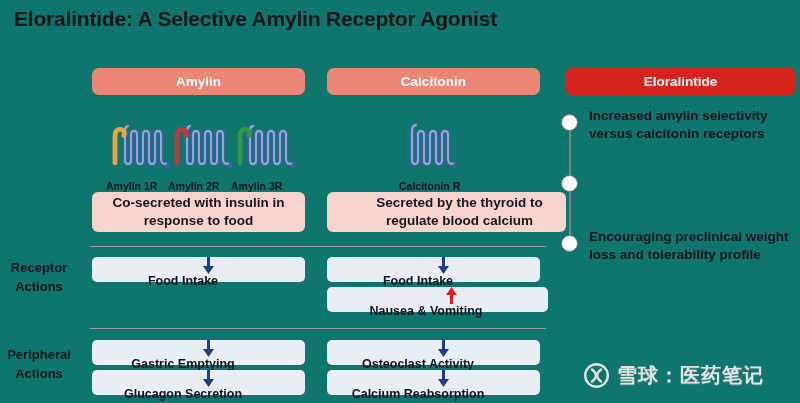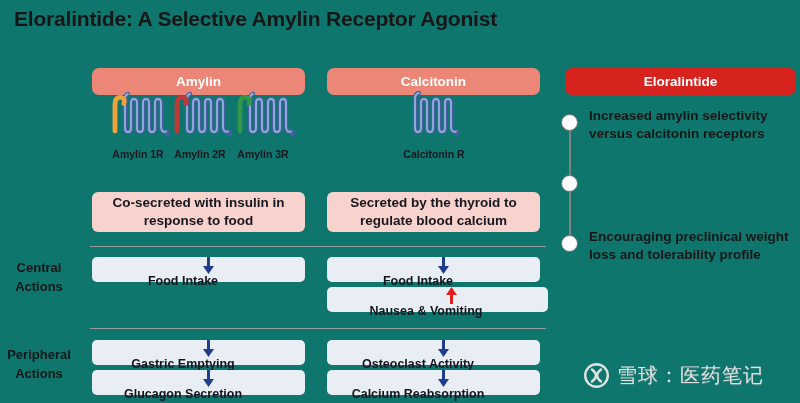--- a/index.html
+++ b/index.html
@@ -6,31 +6,31 @@
   .canvas{position:relative;width:800px;height:403px;background:#0f766e;overflow:hidden;
           font-family:"Liberation Sans",sans-serif;color:#1a1a1a;}
   .title{position:absolute;left:14px;top:7px;font-size:21px;font-weight:bold;
          color:#161616;letter-spacing:-0.2px;}
   .col-header{position:absolute;top:68px;height:27px;border-radius:7px;color:#fff;
               font-weight:bold;font-size:13.5px;display:flex;align-items:center;justify-content:center;}
   .hdr-amylin{left:92px;width:213px;background:#EC8677;}
   .hdr-calcitonin{left:327px;width:213px;background:#EC8677;}
   .hdr-eloralintide{left:565px;width:231px;background:#D7231D;}
 
-  .receptor-fig{position:absolute;top:89px;width:64px;text-align:center;}
+  .receptor-fig{position:absolute;top:121px;width:64px;}
   .receptor-fig .rlabel{display:block;margin-top:3px;font-size:10.5px;font-weight:bold;color:#17171f;}
   .tube-dark{fill:none;stroke:#44609F;stroke-width:4.3;stroke-linecap:round;stroke-linejoin:round;}
   .tube-light{fill:none;stroke:#94ACDC;stroke-width:1.9;stroke-linecap:round;stroke-linejoin:round;}
   .ramp{fill:none;stroke-width:4.8;stroke-linecap:round;stroke-linejoin:round;}
 
   .desc{position:absolute;top:192px;height:40px;background:#F8D2CC;border-radius:6px;
         display:flex;align-items:center;justify-content:center;text-align:center;
         font-weight:bold;font-size:13.5px;line-height:1.35;color:#17171f;}
   .desc-amylin{left:92px;width:213px;}
-  .desc-calcitonin{left:327px;width:213px;}
+  .desc-calcitonin{left:327px;width:213px;padding-left:26px;}
 
   .divider{position:absolute;left:90px;width:456px;border-top:1.7px solid #9B9B9B;height:0;}
   .divider-1{top:246px;} .divider-2{top:328px;}
 
   .sec-label{position:absolute;left:0px;width:78px;text-align:center;font-weight:bold;
              font-size:13px;line-height:1.45;color:#161616;}
   .sec-central{top:259px;} .sec-peripheral{top:346px;}
 
   .action{position:absolute;height:25px;background:#E9EDF4;border-radius:5px;
           display:flex;align-items:center;font-weight:bold;font-size:12.5px;color:#15151f;flex-direction:column;}
@@ -45,21 +45,21 @@
 
   .tl-line{position:absolute;left:569px;top:122px;width:1.6px;height:121px;background:#828282;}
   .tl-circle{position:absolute;left:561px;width:15px;height:15px;border:1.8px solid #6f6f6f;
              border-radius:50%;background:#fff;}
   .tl-c1{top:114px;} .tl-c2{top:175px;} .tl-c3{top:235px;}
   .bullet{position:absolute;left:589px;width:212px;font-weight:bold;font-size:13.5px;
           line-height:1.35;color:#161616;}
   .bullet-1{top:107px;} .bullet-2{top:168px;} .bullet-3{top:228px;}
 
   .watermark{position:absolute;left:583px;top:362px;display:flex;align-items:center;gap:7px;
-             color:#E3E3E3;font-weight:normal;font-size:20px;letter-spacing:1px;
+             color:#E3E3E3;font-weight:bold;font-size:20px;letter-spacing:1px;
              text-shadow:0 1px 1px rgba(160,160,160,0.35);}
   .wm-logo{display:block;}
 </style>
 </head>
 <body>
 
 <div class="canvas">
 
   <div class="title">Eloralintide: A Selective Amylin Receptor Agonist</div>
 
@@ -111,21 +111,21 @@
   <div class="desc desc-amylin">
     <span>Co-secreted with insulin in response to food</span>
   </div>
   <div class="desc desc-calcitonin">
     <span>Secreted by the thyroid to regulate blood calcium</span>
   </div>
 
   <div class="divider divider-1"></div>
   <div class="divider divider-2"></div>
 
-  <div class="sec-label sec-central">Central Actions</div>
+  <div class="sec-label sec-central">Receptor Actions</div>
   <div class="sec-label sec-peripheral">Peripheral Actions</div>
 
   <div class="action col1 row-a">
     <span class="arrow down">
       <svg width="11" height="17" viewBox="0 0 11 17">
           <path d="M4 0 h3 v9 h4 l-5.5 8 L0 9 h4 Z"></path>
         </svg>
     </span>
     <span class="alabel">Food Intake</span>
   </div>

